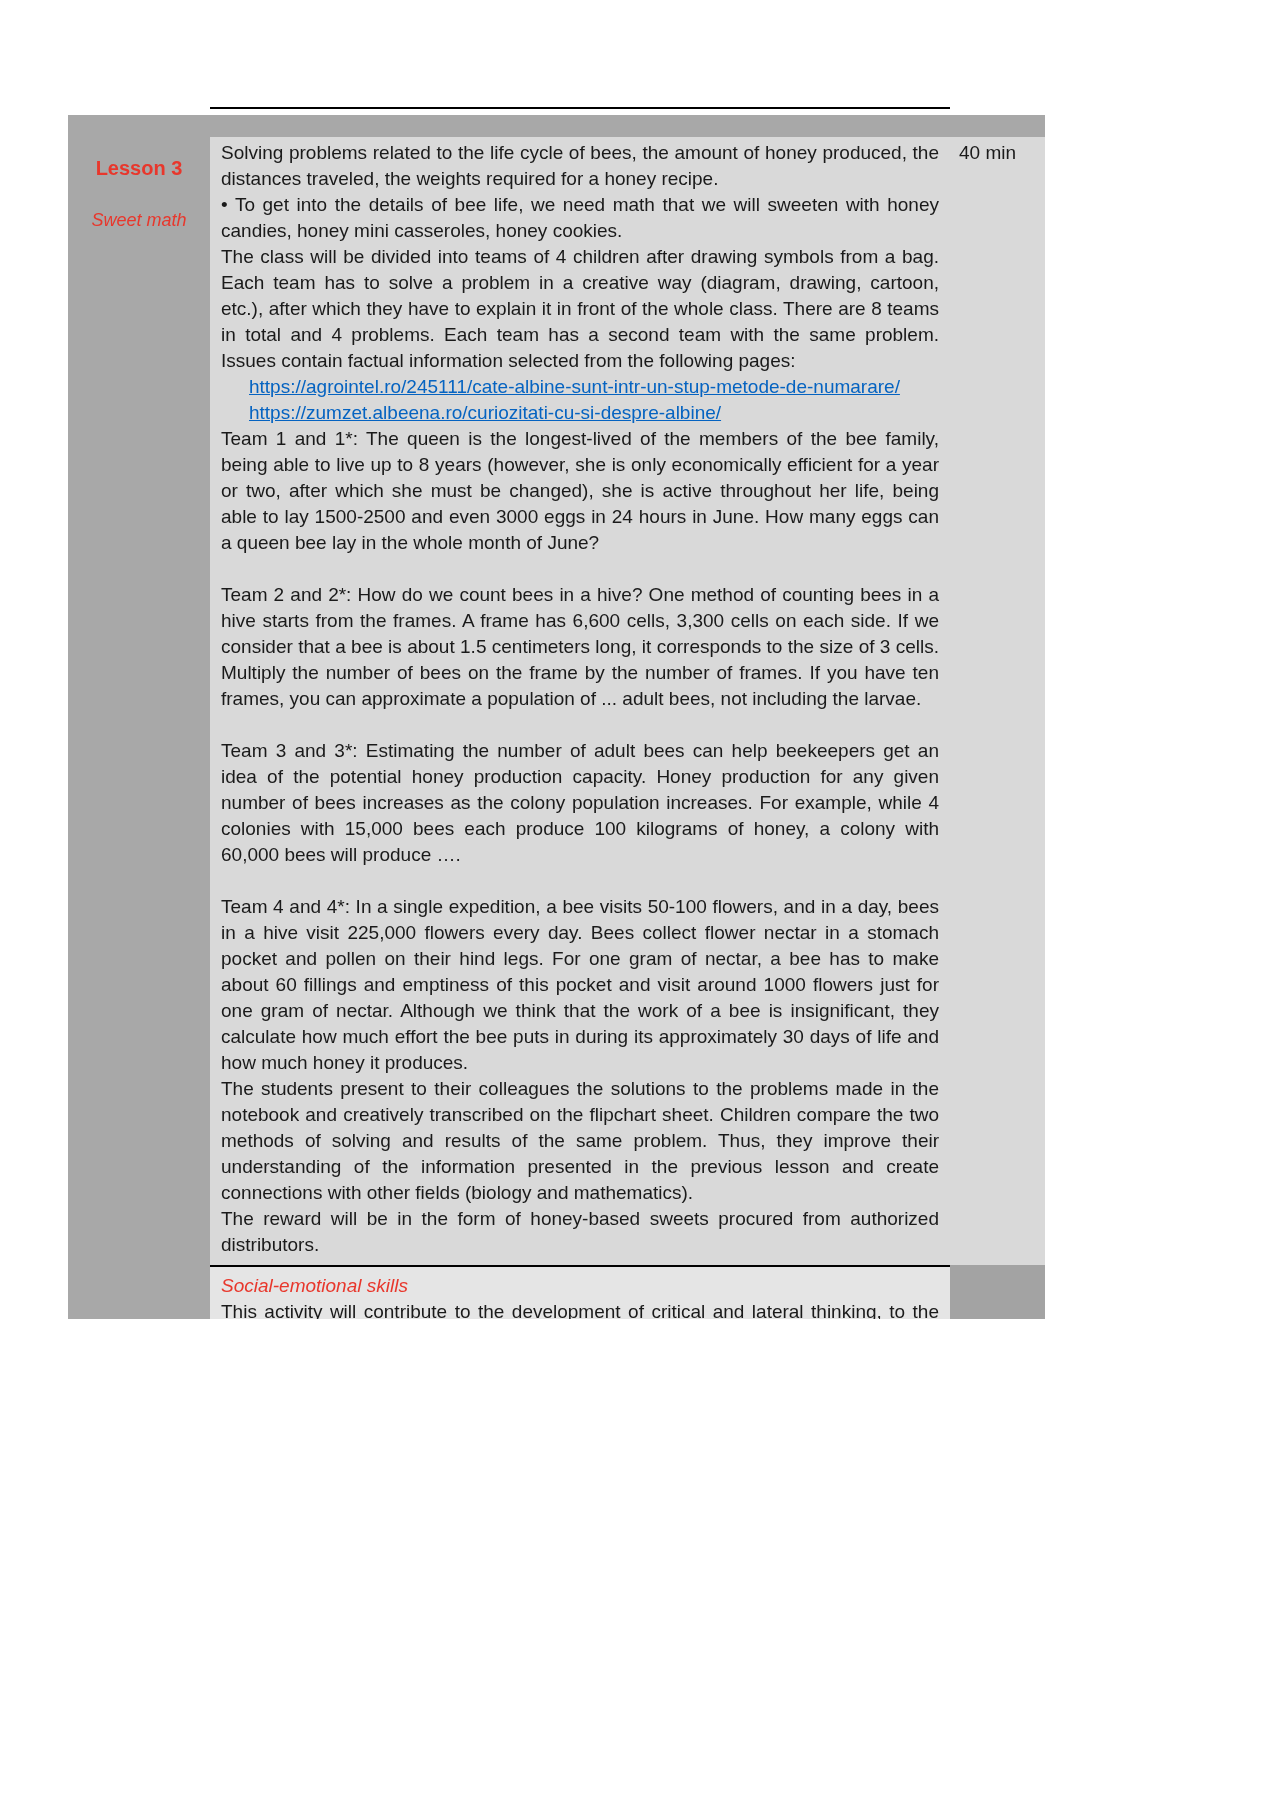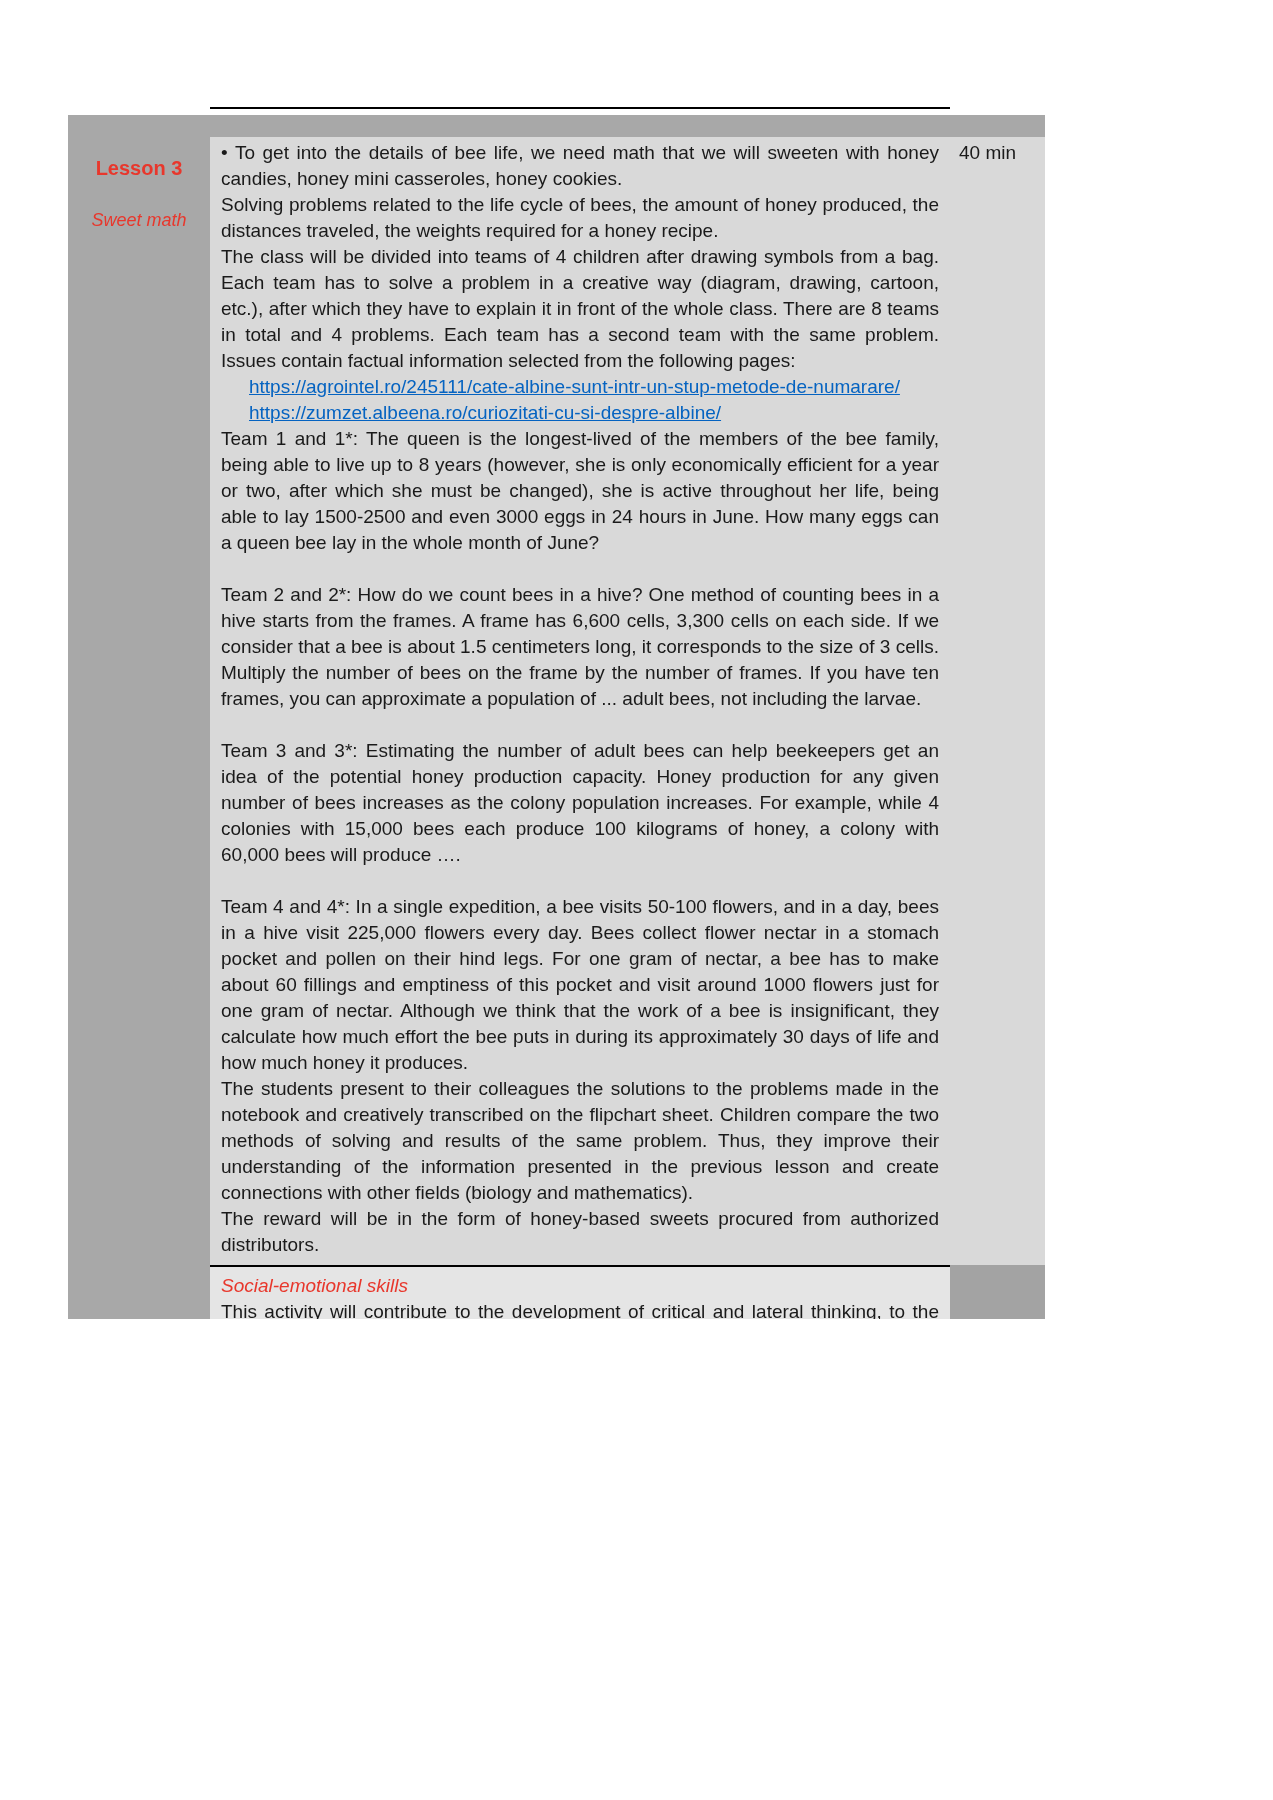--- a/index.html
+++ b/index.html
@@ -119,22 +119,22 @@
   <div class="doc-table">
 
     <div class="strip"></div>
 
     <div class="cell-left">
       <div class="lesson-title">Lesson 3</div>
       <div class="lesson-subtitle">Sweet math</div>
     </div>
 
     <div class="cell-mid mid-main">
+      <p class="para">Solving problems related to the life cycle of bees, the amount of honey produced, the distances traveled, the weights required for a honey recipe.</p>
       <p class="para">• To get into the details of bee life, we need math that we will sweeten with honey candies, honey mini casseroles, honey cookies.</p>
-      <p class="para">Solving problems related to the life cycle of bees, the amount of honey produced, the distances traveled, the weights required for a honey recipe.</p>
       <p class="para">The class will be divided into teams of 4 children after drawing symbols from a bag. Each team has to solve a problem in a creative way (diagram, drawing, cartoon, etc.), after which they have to explain it in front of the whole class. There are 8 teams in total and 4 problems. Each team has a second team with the same problem. Issues contain factual information selected from the following pages:</p>
       <p class="linkline"><a class="link">https://agrointel.ro/245111/cate-albine-sunt-intr-un-stup-metode-de-numarare/</a></p>
       <p class="linkline"><a class="link">https://zumzet.albeena.ro/curiozitati-cu-si-despre-albine/</a></p>
       <p class="para">Team 1 and 1*: The queen is the longest-lived of the members of the bee family, being able to live up to 8 years (however, she is only economically efficient for a year or two, after which she must be changed), she is active throughout her life, being able to lay 1500-2500 and even 3000 eggs in 24 hours in June. How many eggs can a queen bee lay in the whole month of June?</p>
       <div class="spacer"></div>
       <p class="para">Team 2 and 2*: How do we count bees in a hive? One method of counting bees in a hive starts from the frames. A frame has 6,600 cells, 3,300 cells on each side. If we consider that a bee is about 1.5 centimeters long, it corresponds to the size of 3 cells. Multiply the number of bees on the frame by the number of frames. If you have ten frames, you can approximate a population of ... adult bees, not including the larvae.</p>
       <div class="spacer"></div>
       <p class="para">Team 3 and 3*: Estimating the number of adult bees can help beekeepers get an idea of the potential honey production capacity. Honey production for any given number of bees increases as the colony population increases. For example, while 4 colonies with 15,000 bees each produce 100 kilograms of honey, a colony with 60,000 bees will produce ….</p>
       <div class="spacer"></div>
       <p class="para">Team 4 and 4*: In a single expedition, a bee visits 50-100 flowers, and in a day, bees in a hive visit 225,000 flowers every day. Bees collect flower nectar in a stomach pocket and pollen on their hind legs. For one gram of nectar, a bee has to make about 60 fillings and emptiness of this pocket and visit around 1000 flowers just for one gram of nectar. Although we think that the work of a bee is insignificant, they calculate how much effort the bee puts in during its approximately 30 days of life and how much honey it produces.</p>

